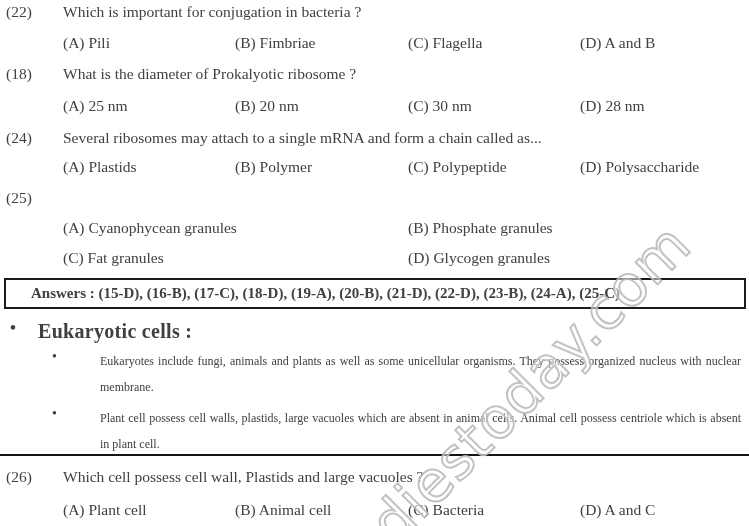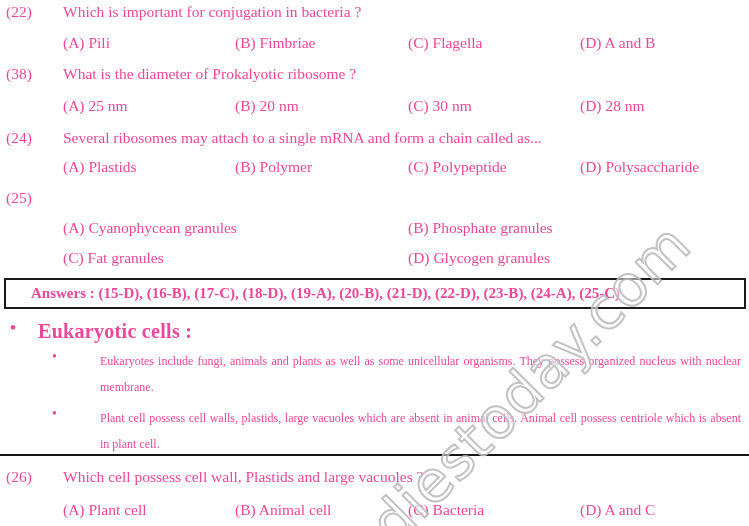--- a/index.html
+++ b/index.html
@@ -2,21 +2,21 @@
 <html><head>
 <meta charset="utf-8">
 <style>
   html, body { margin: 0; padding: 0; background: #ffffff; }
   .page {
     position: relative;
     width: 749px;
     height: 526px;
     background: #ffffff;
     font-family: "Liberation Serif", serif;
-    color: #ec4899;
+    color: #404040;
     font-size: 15.5px;
     overflow: hidden;
   }
   .row { position: absolute; left: 0; right: 0; height: 22px; white-space: nowrap; }
   .qnum  { position: absolute; left: 6px;  top: 0; }
   .qtext { position: absolute; left: 63px; top: 0; }
   .opt-a { position: absolute; left: 63px;  top: 0; }
   .opt-b { position: absolute; left: 235px; top: 0; }
   .opt-c { position: absolute; left: 408px; top: 0; }
   .opt-d { position: absolute; left: 580px; top: 0; }
@@ -77,21 +77,21 @@
     <span class="qtext">Which is important for conjugation in bacteria ?</span>
   </div>
   <div class="row" style="top:34px">
     <span class="opt-a">(A) Pili</span>
     <span class="opt-b">(B) Fimbriae</span>
     <span class="opt-c">(C) Flagella</span>
     <span class="opt-d">(D) A and B</span>
   </div>
 
   <div class="row" style="top:65px">
-    <span class="qnum">(38)</span>
+    <span class="qnum">(18)</span>
     <span class="qtext">What is the diameter of Prokalyotic ribosome ?</span>
   </div>
   <div class="row" style="top:97px">
     <span class="opt-a">(A) 25 nm</span>
     <span class="opt-b">(B) 20 nm</span>
     <span class="opt-c">(C) 30 nm</span>
     <span class="opt-d">(D) 28 nm</span>
   </div>
 
   <div class="row" style="top:129px">

